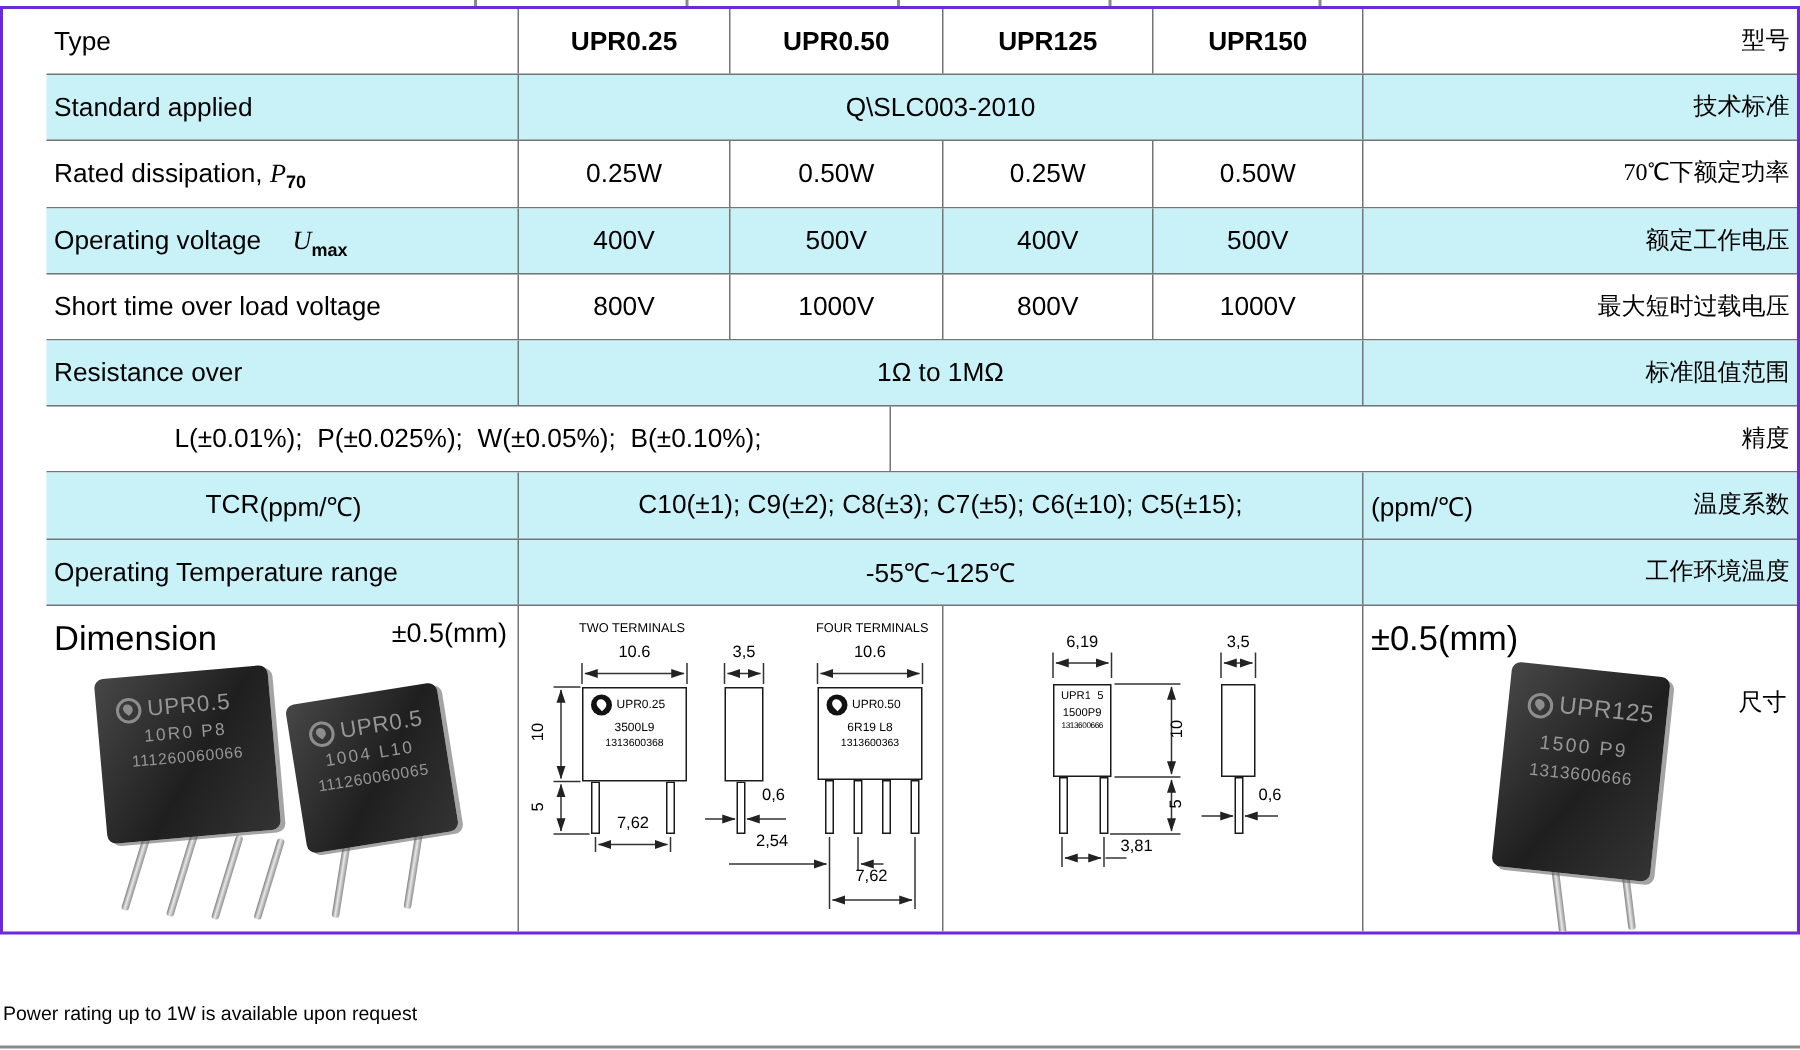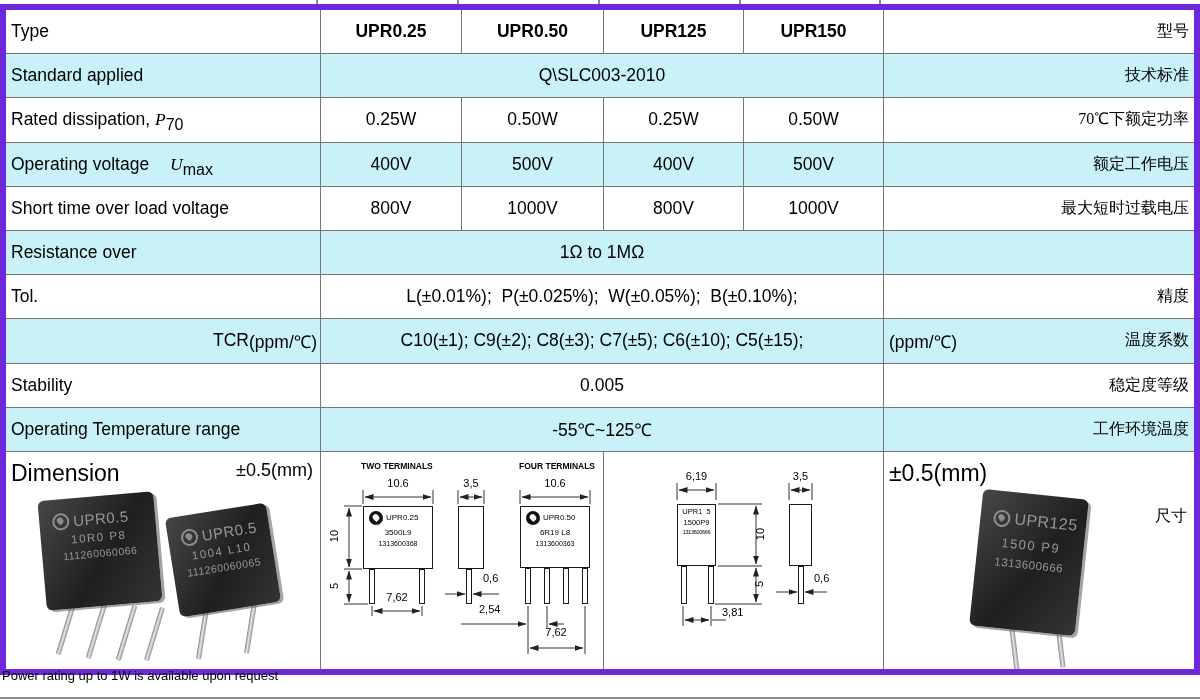--- a/index.html
+++ b/index.html
@@ -2,50 +2,50 @@
 <html><head>
 <meta charset="utf-8">
 <style>
   html,body{margin:0;padding:0;}
   body{width:1200px;height:700px;position:relative;background:#fff;
        font-family:"Liberation Sans",sans-serif;color:#000;overflow:hidden;}
   
   .tick{position:absolute;top:0;width:2px;height:4px;background:#8a8a8a;}
   
   #tbl{position:absolute;left:0;top:4px;width:1200px;box-sizing:border-box;
-       border:6px solid #6d28d9;background:#fff;}
+       border:2px solid #6d28d9;background:#fff;padding-left:29px;}
   .row{display:flex;height:43.2px;border-bottom:1px solid #757575;}
   .row.dim{height:217px;border-bottom:none;}
   .band{background:#c9f2f8;}
   .c{box-sizing:border-box;border-right:1px solid #757575;display:flex;
      align-items:center;position:relative;overflow:hidden;font-size:17.5px;}
   .clast{border-right:none;}
   .w0{width:315px}.w1{width:141px}.w2{width:142px}.w3{width:140px}.w4{width:140px}
   .wspan{width:563px}.wA{width:283px}.wB{width:280px}
   .cn{flex:1;}
   .lblc{display:block;line-height:43px;padding-left:5px;white-space:nowrap;}
   .lblc i{font-family:"Liberation Serif",serif;font-style:italic;}
-  .lblc sub{font-size:16px;}
+  .lblc sub{font-size:12px;font-weight:bold;}
   .gap{margin-left:16px;}
   .valc{justify-content:center;}
   .hdr{font-weight:bold;}
   .cnc{justify-content:flex-end;padding-right:5px;font-size:16px;
        font-family:"Liberation Serif",serif;}
-  .tcrl{justify-content:flex-end;padding:0 3px 0 5px;}
+  .tcrl{justify-content:center;padding:0 3px 0 5px;}
   .tcrr{justify-content:space-between;padding:0 5px;}
   .cnt{font-family:Liberation Mono, monospace;font-size:16px;}
   .pre{white-space:pre;}
   
   .dcell{display:block;padding:0;}
   .dhl{position:absolute;left:5px;top:8px;font-size:23px;}
   .dhr{position:absolute;right:7px;top:8px;font-size:18px;}
   .cjk{font-family:"Liberation Serif",serif;font-size:16px;top:10px;margin-top:44px;}
   
   .dsvg{position:absolute;left:0;top:0;}
-  .dt{position:absolute;font-size:8.5px;font-weight:bold;white-space:nowrap;}
+  .dt{position:absolute;font-size:8.5px;font-weight:normal;white-space:nowrap;}
   .dl{position:absolute;font-size:11px;white-space:nowrap;}
   .dlc{text-align:center;}
   .dlv{transform:rotate(-90deg);transform-origin:center;}
   .box{position:absolute;background:#fff;border:1px solid #1a1a1a;box-sizing:border-box;}
   .lead{position:absolute;width:6px;background:#fff;border:1px solid #1a1a1a;box-sizing:border-box;}
   .bhead{display:flex;align-items:center;gap:3px;padding:4px 0 0 5px;}
   .blogo{width:14px;height:14px;background:#111;border-radius:50%;position:relative;flex:0 0 auto;}
   .blogo::after{content:"";position:absolute;left:4px;top:3px;width:6px;height:7px;
                 background:#fff;border-radius:50% 50% 50% 0;transform:rotate(-45deg);}
   .bname{font-size:8px;}
@@ -131,45 +131,40 @@
     <div class="c w1 valc">800V</div>
     <div class="c w2 valc">1000V</div>
     <div class="c w3 valc">800V</div>
     <div class="c w4 valc">1000V</div>
     <div class="c cn cnc clast">最大短时过载电压</div>
   </div>
 
   <div class="row band">
     <div class="c w0 lblc">Resistance over</div>
     <div class="c wspan valc">1Ω to 1MΩ</div>
+    <div class="c cn cnc clast">标准阻值范围</div>
   </div>
 
   <div class="row">
-    <div class="c w0 lblc">Tol.</div>
     <div class="c wspan valc pre">L(±0.01%);  P(±0.025%);  W(±0.05%);  B(±0.10%);</div>
     <div class="c cn cnc clast">精度</div>
   </div>
 
   <div class="row band">
     <div class="c w0 tcrl">
       <span>TCR</span>
       <span>(ppm/℃)</span>
     </div>
     <div class="c wspan valc">C10(±1); C9(±2); C8(±3); C7(±5); C6(±10); C5(±15);</div>
     <div class="c cn tcrr clast">
       <span>(ppm/℃)</span>
       <span class="cnt">温度系数</span>
     </div>
   </div>
 
-  <div class="row">
-    <div class="c w0 lblc">Stability</div>
-    <div class="c wspan valc">0.005</div>
-    <div class="c cn cnc clast">稳定度等级</div>
-  </div>
 
   <div class="row band">
     <div class="c w0 lblc">Operating Temperature range</div>
     <div class="c wspan valc">-55℃~125℃</div>
     <div class="c cn cnc clast">工作环境温度</div>
   </div>
 
   <div class="row dim">
 
     <div class="c w0 dcell">

